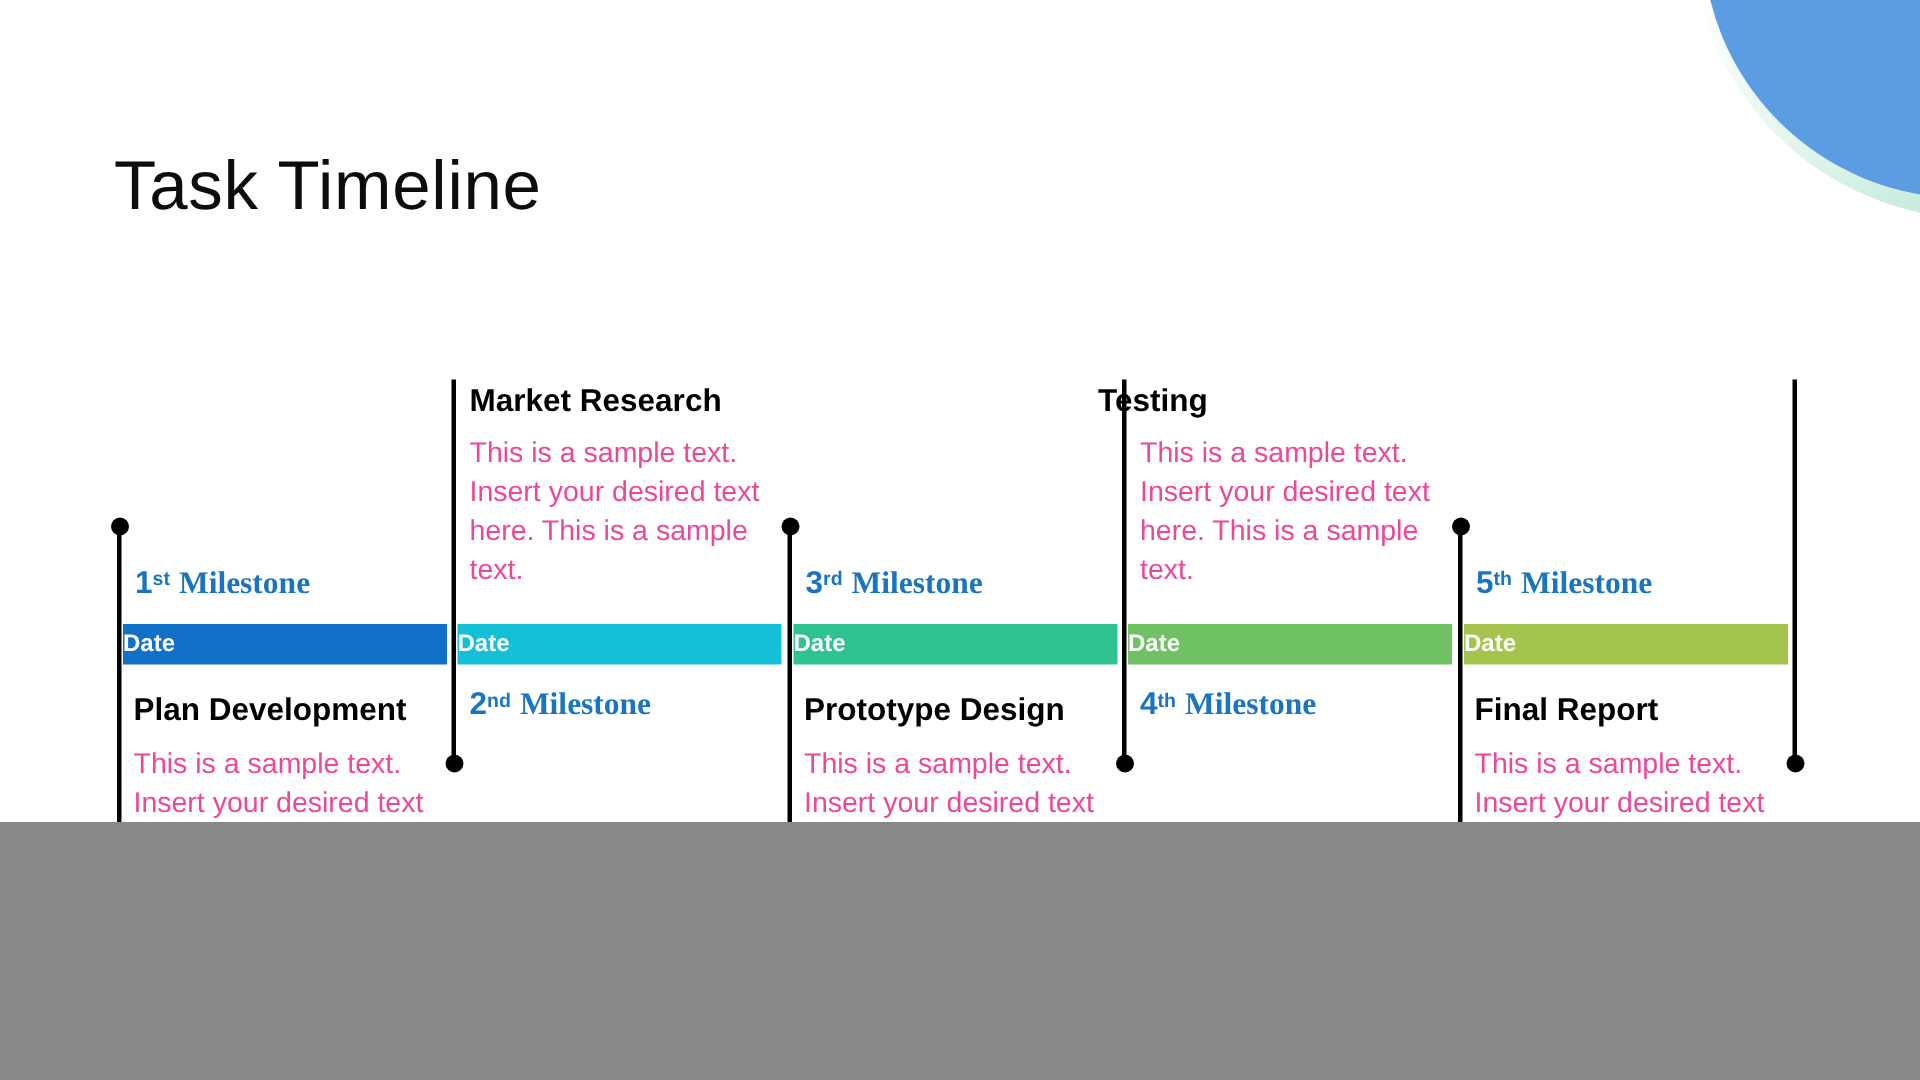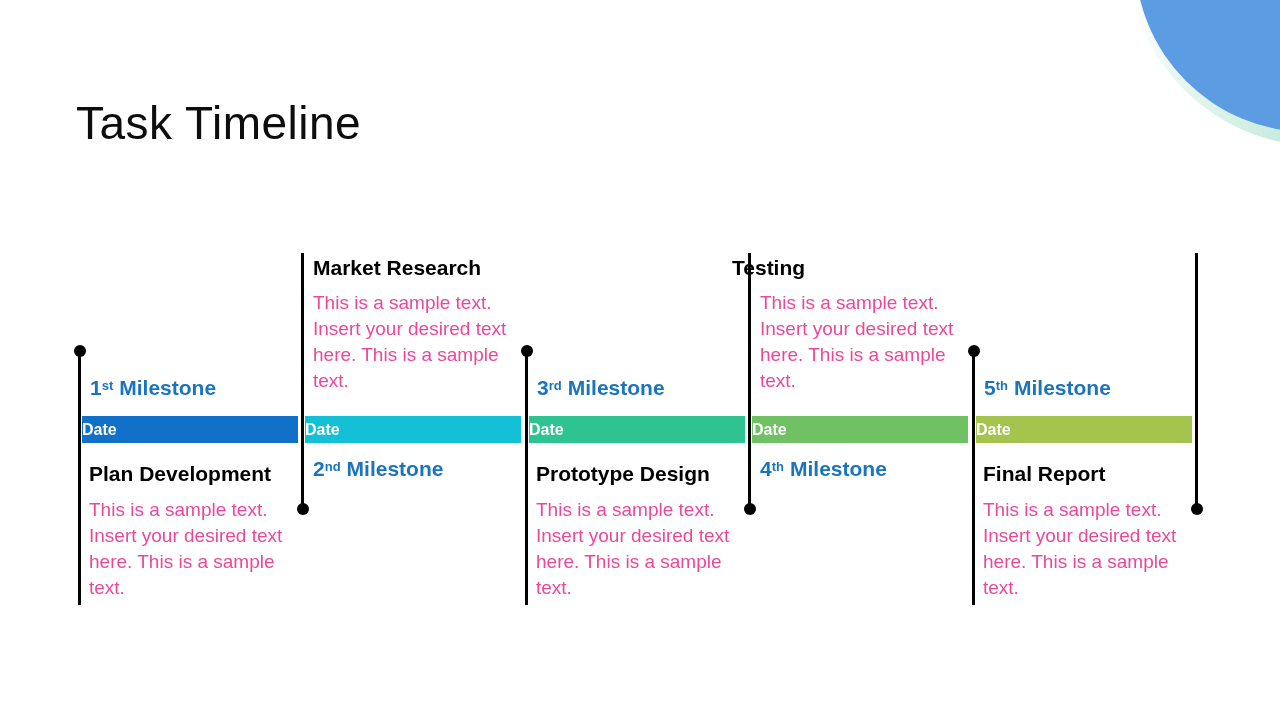--- a/index.html
+++ b/index.html
@@ -1,18 +1,18 @@
 <!DOCTYPE html>
 <html><head>
 <meta charset="utf-8">
 <style>
   html,body { margin:0; padding:0; background:#888; }
   .slide {
     position:relative;
-    width:1280px; height:720px;
+    width:1280px; height:548px;
     background:#ffffff;
     overflow:hidden;
     font-family:"Liberation Sans", sans-serif;
   }
 
   
   .corner-ring {
     position:absolute;
     width:384px; height:384px;
     border-radius:50%;
@@ -54,21 +54,21 @@
 
   
   .milestone-label {
     position:absolute;
     width:212px;
     font-size:21px; font-weight:700;
     color:#1b74bf;
     white-space:nowrap;
   }
   .milestone-label .ord { font-size:0.62em; vertical-align:0.38em; }
-  .milestone-label .word { margin-left:6px; }
+  .milestone-label .word { margin-left:6px;font-family:Liberation Serif, serif; }
   .m-below { top:376px; }
   .m-above { top:457px; }
 
   .task-title {
     position:absolute;
     width:215px;
     font-size:21px; font-weight:700;
     color:#000000;
     white-space:nowrap;
   }

